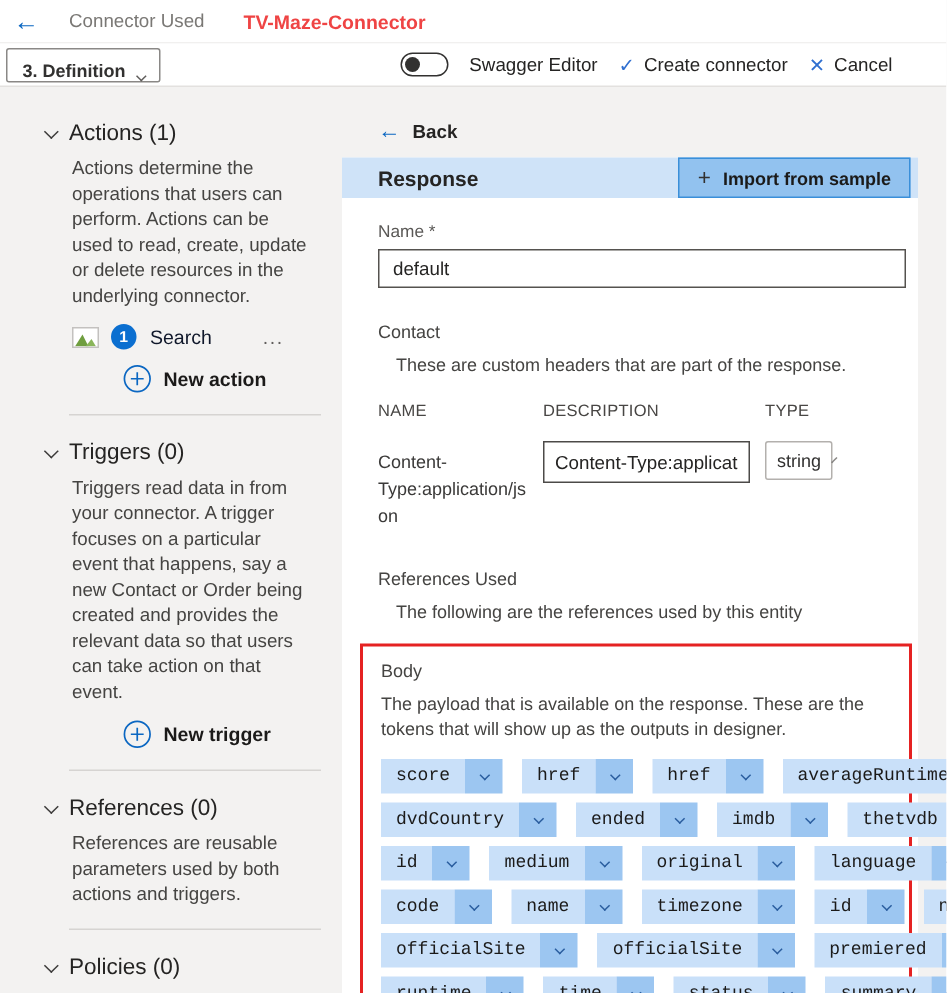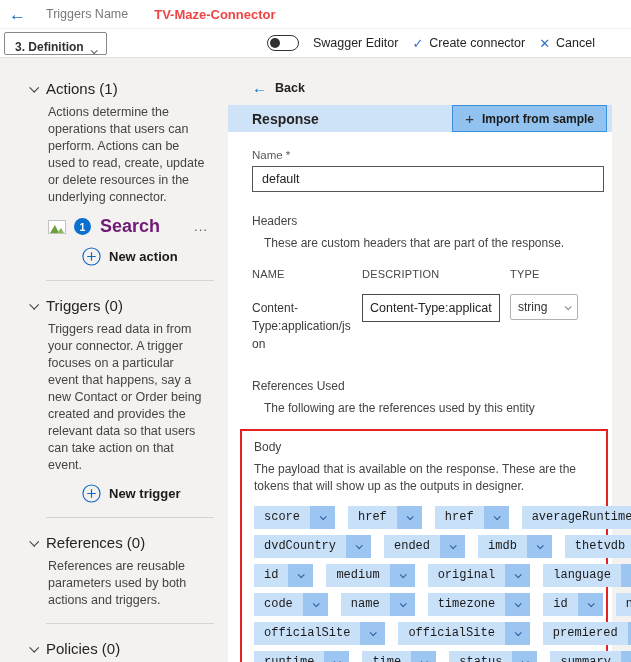--- a/index.html
+++ b/index.html
@@ -33,21 +33,21 @@
 
   
   .sidebar { position:absolute; left:0; top:58px; width:228px; height:604px; padding:22px 0 0 30px; overflow:hidden; }
   .side-heading { display:flex; align-items:center; gap:9px; font-size:15px; color:#252423; cursor:pointer; }
   .side-heading .chev { color:#3b3a39; }
   .side-desc { margin:7px 0 10px 18px; width:158px; font-size:12.5px; line-height:1.36; color:#454442; }
   .action-row { display:flex; align-items:center; margin:4px 0 10px 18px; cursor:pointer; }
   .img-icon { width:18px; height:14px; border:1px solid #c3c1bf; background:#fff; display:flex; align-items:flex-end; overflow:hidden; }
   .badge { width:17px; height:17px; border-radius:50%; background:#0b6fd0; color:#fff; font-size:10.5px; font-weight:700;
            display:flex; align-items:center; justify-content:center; margin-left:8px; }
-  .action-label { color:#701a75; font-size:18px; font-weight:700; margin-left:9px; }
+  .action-label { color:#0f172a; font-size:13px; font-weight:400; margin-left:9px; }
   .more-dots { color:#605e5c; font-size:13px; letter-spacing:1px; margin-left:34px; cursor:pointer; }
   .new-row { display:flex; align-items:center; gap:8px; margin:2px 0 12px 52px; cursor:pointer; }
   .plus-circle { width:19px; height:19px; flex:0 0 19px; }
   .new-label { font-size:13px; font-weight:700; color:#1b1a19; }
   .side-div { border:0; border-top:1px solid #d6d4d2; margin:14px 14px 16px 16px; }
 
   
   .main { position:absolute; left:228px; top:58px; width:384px; height:604px; }
   .back-row { display:flex; align-items:center; gap:8px; padding:22px 0 10px 24px; cursor:pointer; }
   .back-row .arrow { color:#0b67c2; font-size:15px; line-height:1; }
@@ -65,21 +65,21 @@
 
   .sec-title { margin:22px 0 0 24px; font-size:12px; color:#454442; }
   .sec-sub { margin:8px 0 0 36px; font-size:12px; color:#454442; }
 
   .hdr-grid { display:grid; grid-template-columns:110px 148px auto; margin:18px 0 0 24px; column-gap:0; }
   .col-head { font-size:11px; color:#484644; letter-spacing:.2px; }
   .hdr-row { display:grid; grid-template-columns:110px 148px auto; margin:14px 0 0 24px; align-items:start; }
   .hdr-name { font-size:12px; color:#3b3a39; line-height:1.5; width:104px; overflow-wrap:break-word; padding-top:5px; }
   .desc-input { width:138px; height:28px; border:1.5px solid #4c4a48; background:#fff; padding:0 7px;
                 font-size:12.5px; color:#252423; font-family:inherit; }
-  .type-select { width:68px; height:26px; border:1px solid #b3b0ad; border-radius:2px; background:#fff;
+  .type-select { width:45px; height:26px; border:1px solid #b3b0ad; border-radius:2px; background:#fff;
                  display:flex; align-items:center; padding:0 7px; gap:8px; cursor:pointer; }
   .type-select .val { font-size:12px; color:#323130; flex:1; }
   .type-select .chev { color:#8a8886; }
 
   .red-box { margin:14px 4px 6px 12px; width:368px; border:2px solid #e52222; padding:9px 12px 14px 12px; }
   .red-box .b-title { font-size:12px; color:#454442; }
   .red-box .b-sub { margin-top:7px; width:330px; font-size:12px; line-height:1.45; color:#454442; }
 
   .chip-rows { margin-top:10px; }
   .chip-row { display:flex; gap:13px; margin-bottom:6px; }
@@ -88,21 +88,21 @@
   .chip-dd { background:#9cc6f1; width:25px; display:flex; align-items:center; justify-content:center; color:#2a5d9e; }
   .chip-dd .chev { border-width:1.6px; }
 </style>
 </head>
 <body>
 
 <div class="screen">
 
   <div class="topbar">
     <span class="back-arrow">←</span>
-    <span class="conn-label">Triggers Name</span>
+    <span class="conn-label">Connector Used</span>
     <span class="conn-value">TV-Maze-Connector</span>
   </div>
 
   <div class="toolbar">
     <div class="def-btn">
       <span>3. Definition</span>
       <i class="chev chev-sm" style="color:#605e5c"></i>
     </div>
     <div class="toolbar-right">
       <div class="toggle">
@@ -189,21 +189,21 @@
         <span class="response-title">Response</span>
         <button class="import-btn">
           <span class="plus-glyph">+</span>
           <span>Import from sample</span>
         </button>
       </div>
 
       <div class="field-label">Name *</div>
       <input class="name-input" value="default" style="">
 
-      <div class="sec-title">Headers</div>
+      <div class="sec-title">Contact</div>
       <div class="sec-sub">These are custom headers that are part of the response.</div>
 
       <div class="hdr-grid">
         <span class="col-head">NAME</span>
         <span class="col-head">DESCRIPTION</span>
         <span class="col-head">TYPE</span>
       </div>
       <div class="hdr-row">
         <span class="hdr-name">Content-Type:application/json</span>
         <span><input class="desc-input" value="Content-Type:application/json" style=""></span>

